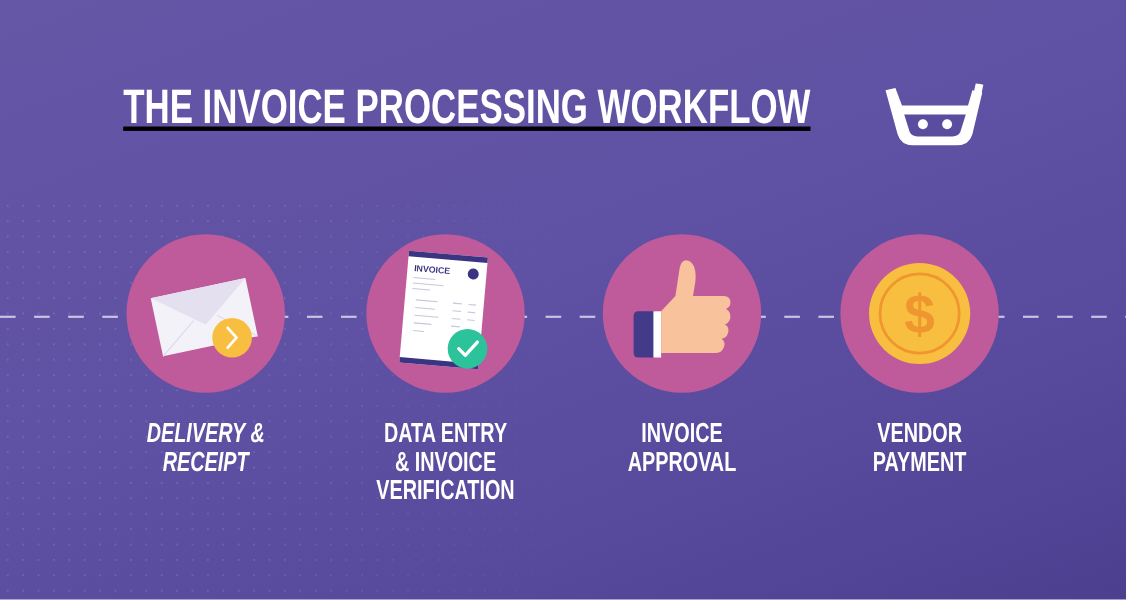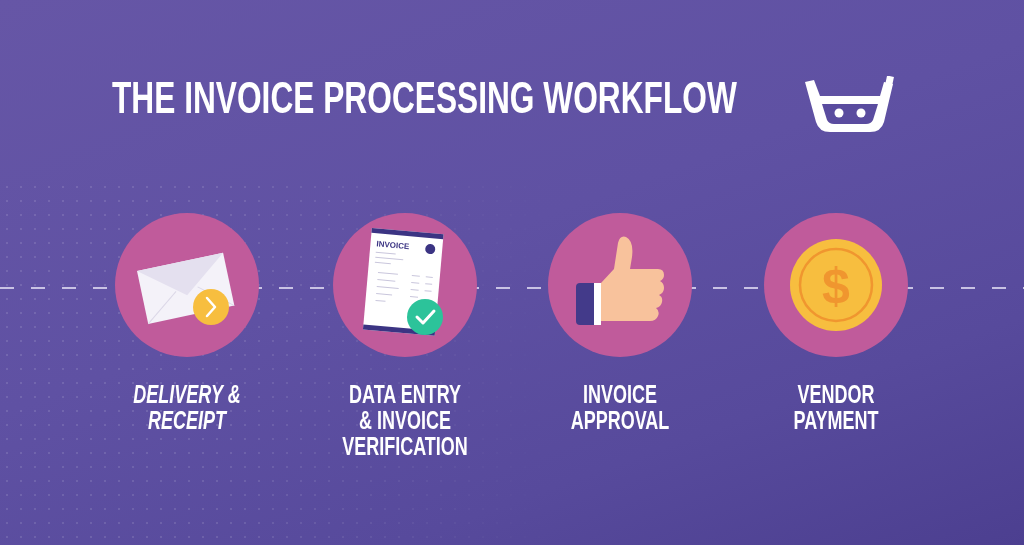--- a/index.html
+++ b/index.html
@@ -9,21 +9,21 @@
     font-family: "Liberation Sans", sans-serif;
   }
   .dots {
     position:absolute; left:0; top:180px; width:560px; height:365px;
     background-image: radial-gradient(rgba(255,255,255,0.12) 1px, transparent 1.2px);
     background-size: 14px 14px;
     -webkit-mask-image: linear-gradient(to right, #000 0%, #000 40%, transparent 100%);
     mask-image: linear-gradient(to right, #000 0%, #000 40%, transparent 100%);
   }
   .title-row {
-    position:absolute; left:112px; top:76px; display:flex; align-items:flex-end;
+    position:absolute; left:112px; top:76px; display:flex; align-items:flex-end;text-decoration:underline;
   }
   .title {
     color:#fff; font-weight:bold; font-size:44px; letter-spacing:0px;
     transform: scaleX(0.72); transform-origin:left center;
     white-space:nowrap; line-height:1;
   }
   .logo { position:absolute; left:800px; top:76px; width:100px; height:60px; }
   .dash-line {
     position:absolute; left:0; top:287px; width:1024px; height:2px;
     background-image: linear-gradient(to right, rgba(220,215,240,0.85) 0 14px, transparent 14px 31px);

